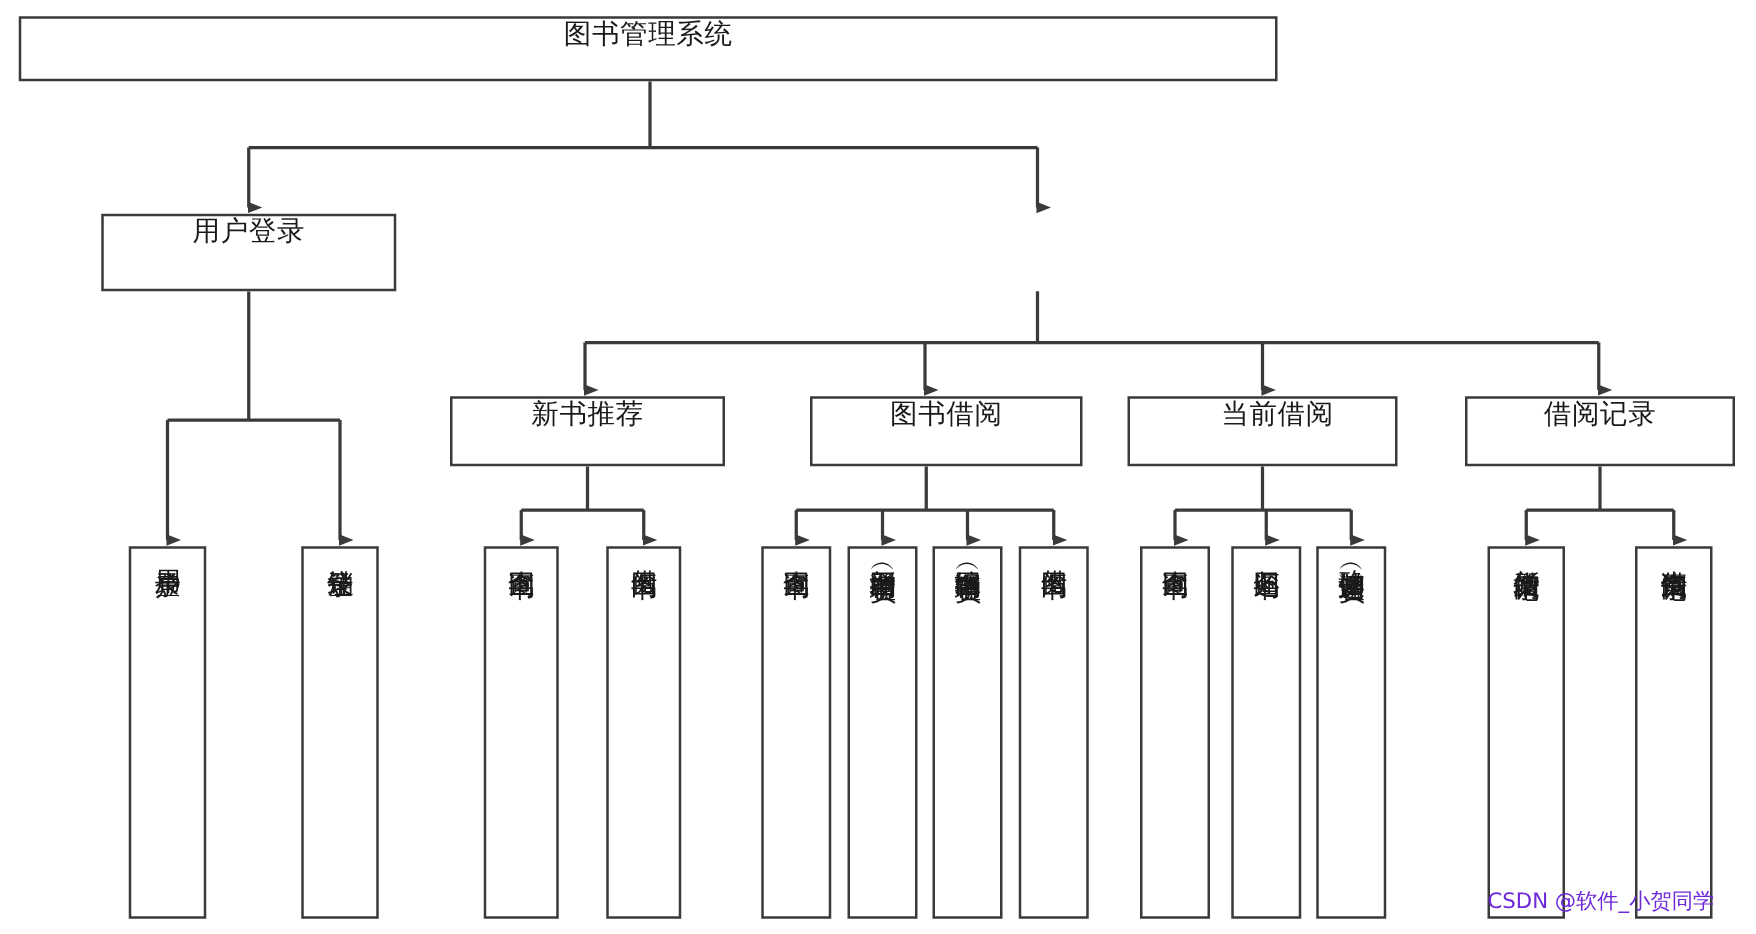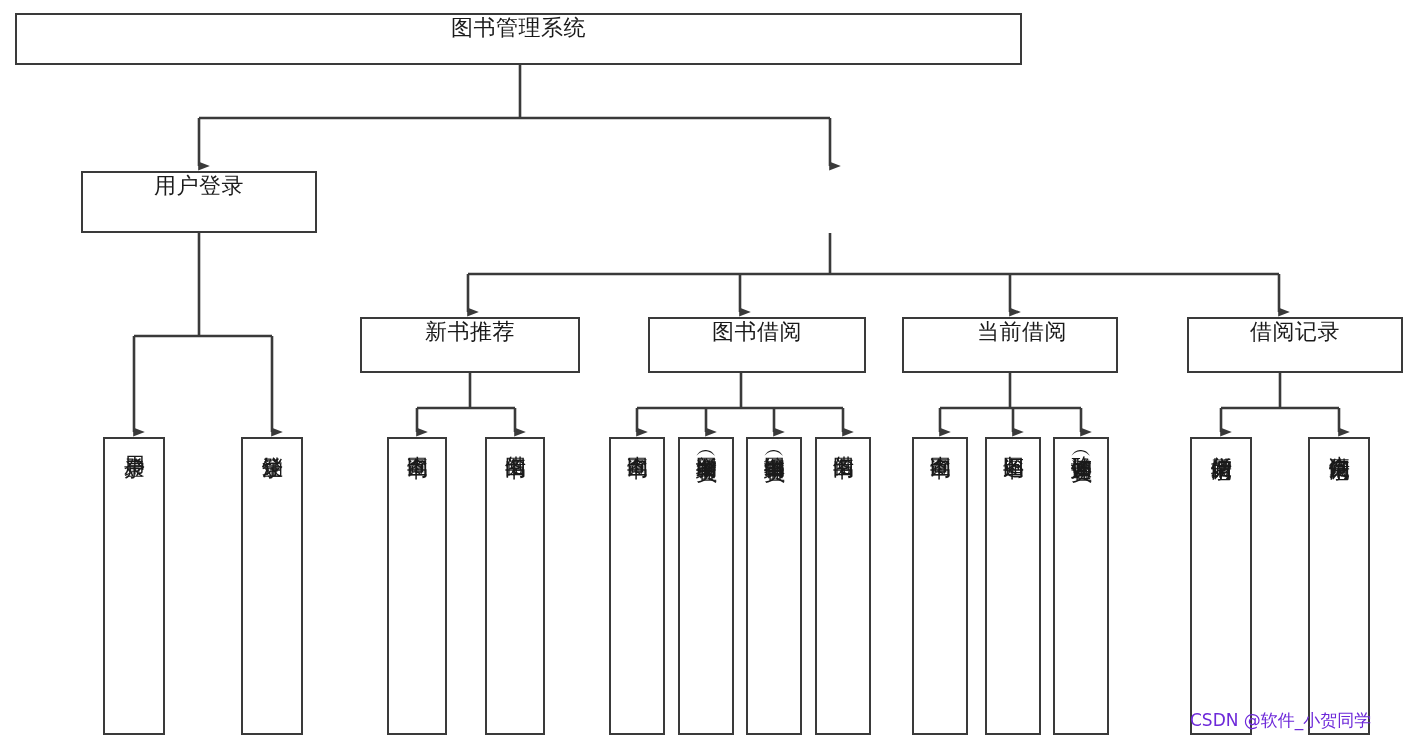--- a/index.html
+++ b/index.html
@@ -123,21 +123,21 @@
 
   <div class="node-box horiz" style="left:360px; top:317px; width:220px; height:56px;">
     <span class="node-label">新书推荐</span>
   </div>
   <div class="node-box horiz" style="left:648px; top:317px; width:218px; height:56px;">
     <span class="node-label">图书借阅</span>
   </div>
   <div class="node-box horiz" style="left:902px; top:317px; width:216px; height:56px;padding-left:24px;">
     <span class="node-label">当前借阅</span>
   </div>
-  <div class="node-box horiz" style="left:1172px; top:317px; width:216px; height:56px;margin-left:15px;">
+  <div class="node-box horiz" style="left:1172px; top:317px; width:216px; height:56px;">
     <span class="node-label">借阅记录</span>
   </div>
 
   <div class="node-box vert" style="left:103px; top:437px; width:62px; height:298px;">
     <span class="node-label">用户登录</span>
   </div>
   <div class="node-box vert" style="left:241px; top:437px; width:62px; height:298px;">
     <span class="node-label">注销登录</span>
   </div>
   <div class="node-box vert" style="left:387px; top:437px; width:60px; height:298px;">

